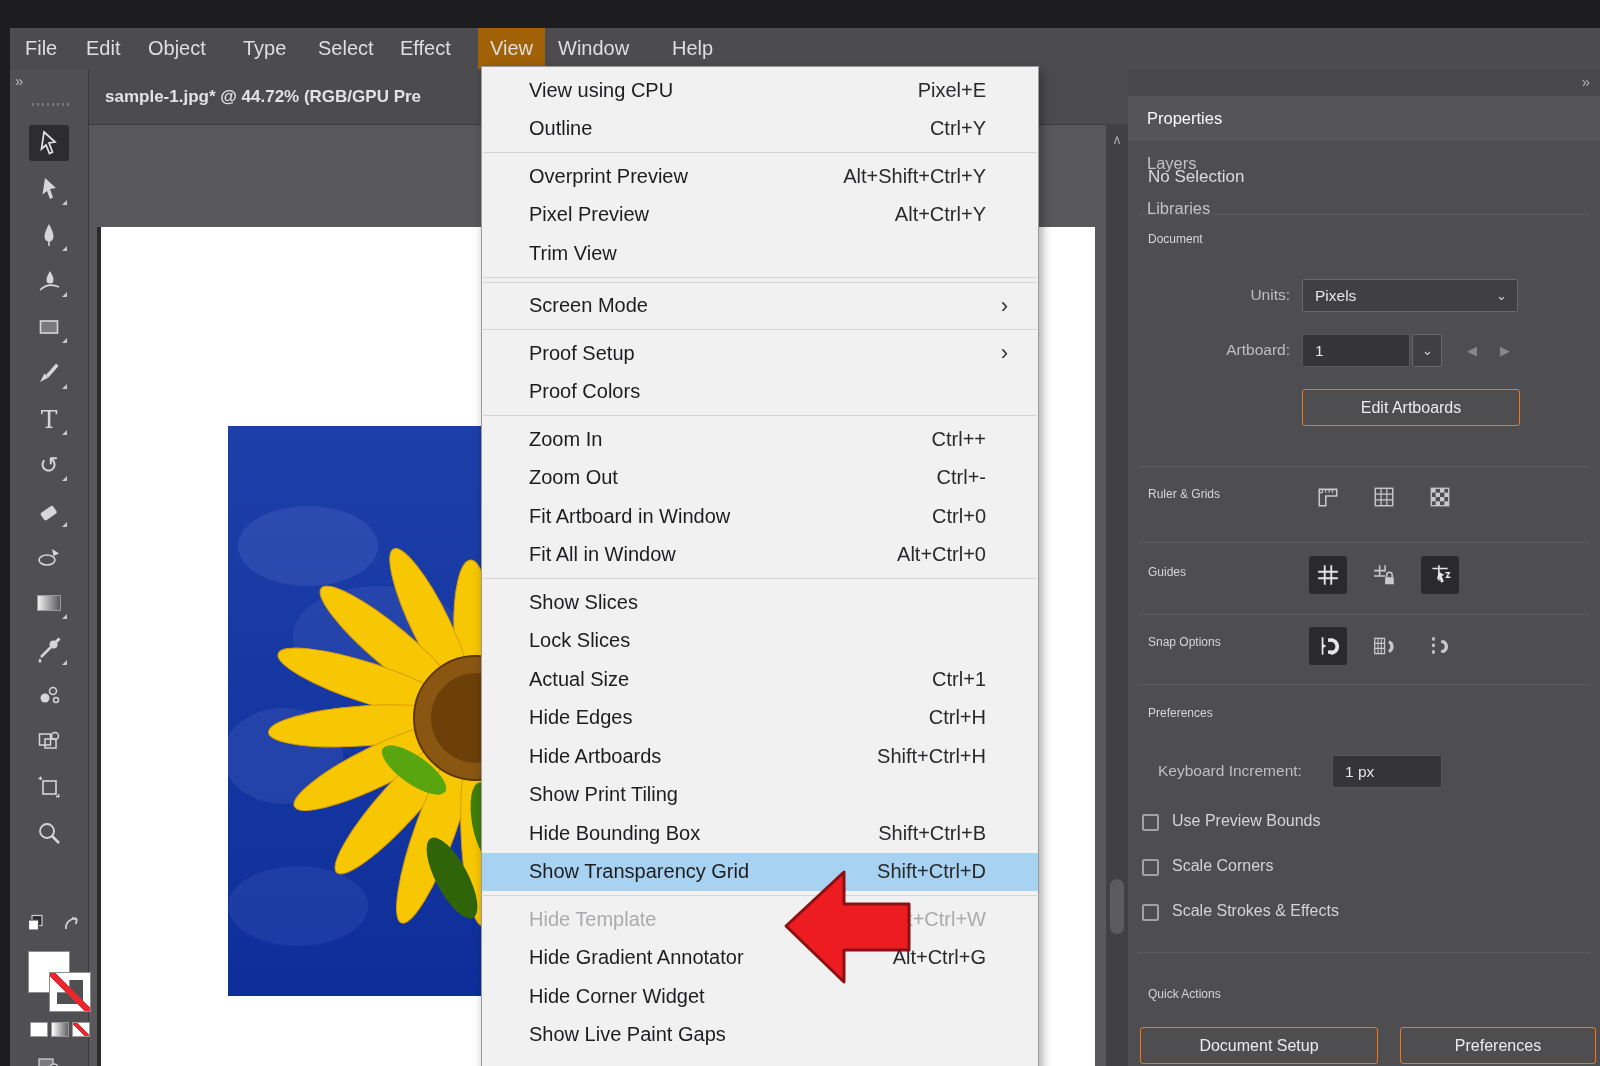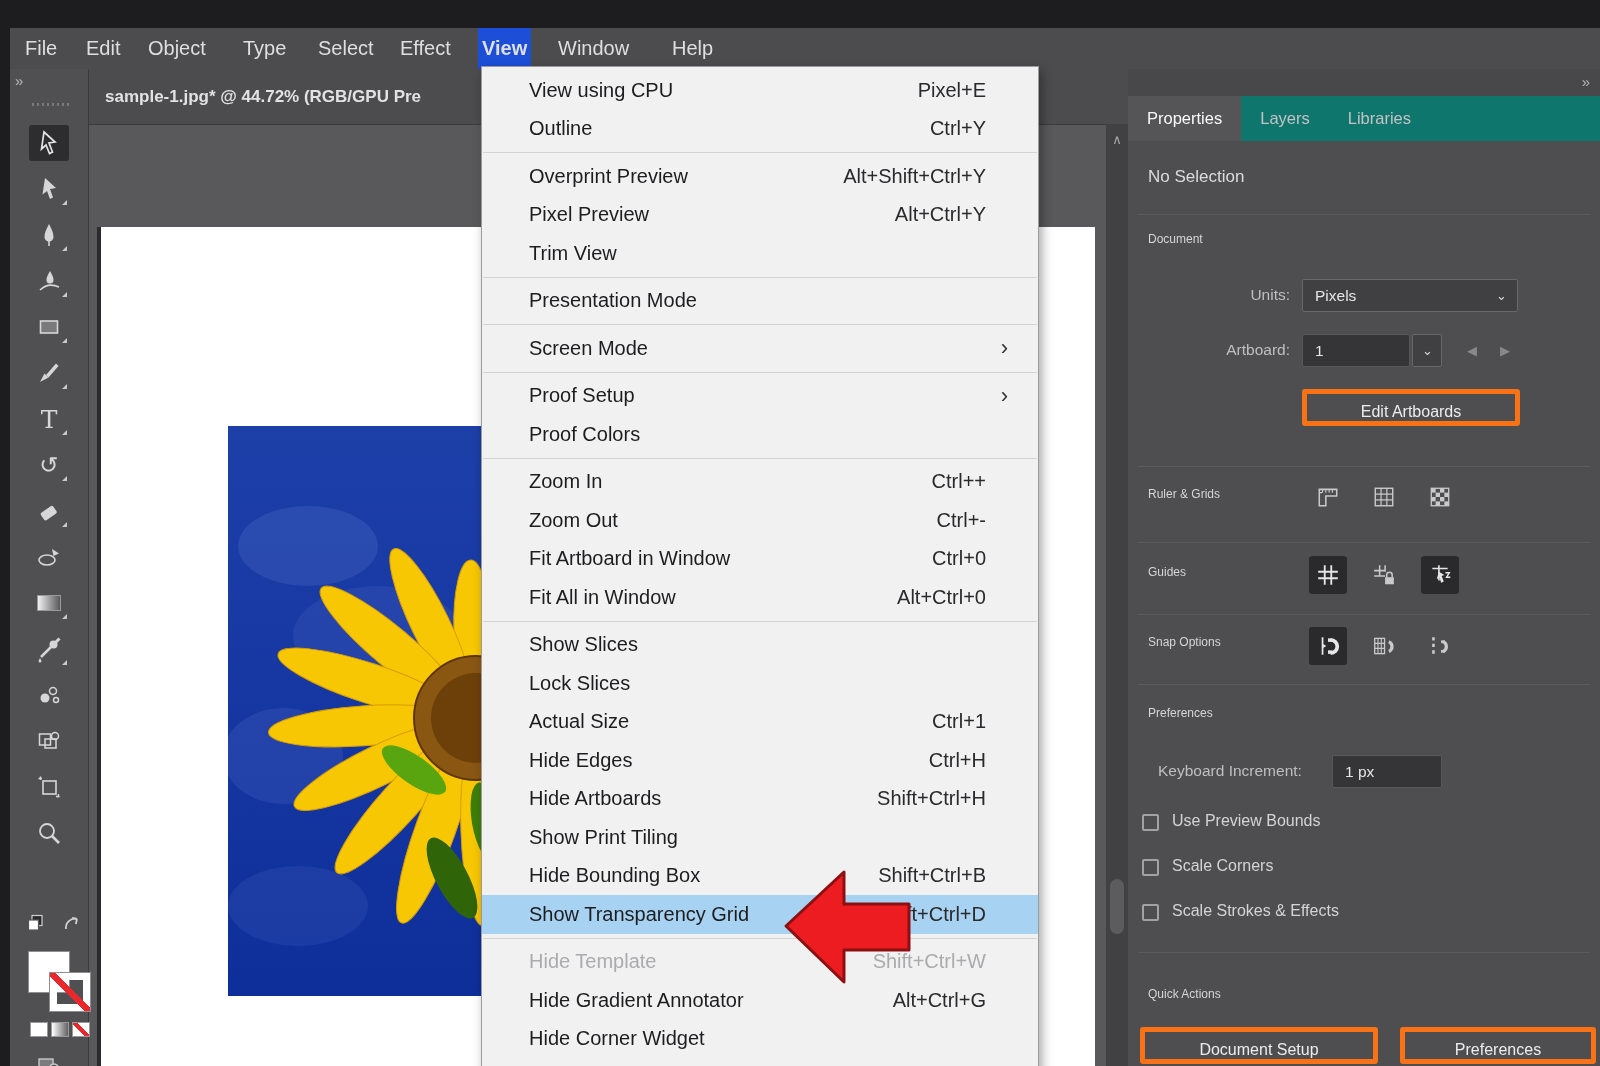--- a/index.html
+++ b/index.html
@@ -1,21 +1,21 @@
 <!DOCTYPE html>
 <html><head>
 <meta charset="utf-8">
 <style>
   html,body{margin:0;padding:0;background:#1d1d1f;}
   #stage{position:relative;width:1600px;height:1066px;overflow:hidden;background:#1d1d1f;
          font-family:"Liberation Sans", sans-serif;margin-top:24px; -webkit-font-smoothing:antialiased;}
   
   .menubar{position:absolute;left:10px;top:4px;right:0;height:41px;background:#4c4c4e;z-index:40;}
   .mb-item{position:absolute;top:0;height:41px;line-height:41px;color:#dfdfe1;font-size:20px;cursor:default;}
-  .mb-item.activebox{background:#1d4ed8;padding:0 4px;font-weight:bold;}
+  .mb-item.activebox{background:#a16207;padding:0 12px;}
   
   .toolbar{position:absolute;left:10px;top:45px;width:78px;bottom:0;background:#505052;border-right:1px solid #3a3a3c;z-index:30;}
   .tb-expand{position:absolute;left:5px;top:3px;color:#b9b9bb;font-size:15px;letter-spacing:-2px;}
   .tb-grip{position:absolute;left:22px;top:34px;width:40px;height:3px;
            background:repeating-linear-gradient(90deg,#7a7a7c 0 2px,transparent 2px 5px);}
   .tools{position:absolute;left:0;top:56px;width:78px;display:flex;flex-direction:column;align-items:center;gap:10px;}
   .tool{position:relative;width:40px;height:36px;display:flex;align-items:center;justify-content:center;border-radius:3px;}
   .tool.active{background:#2d2d2f;}
   .tool svg{display:block;}
   .tglyph{font-family:"DejaVu Serif", serif;font-size:25px;color:#d6d6d8;line-height:1;}
@@ -39,33 +39,33 @@
   .artboard{position:absolute;left:9px;top:103px;width:998px;height:863px;background:#ffffff;border-left:4px solid #2b2b2d;box-sizing:border-box;}
   .photo{position:absolute;left:140px;top:302px;width:350px;height:570px;}
   
   .vscroll{position:absolute;left:1106px;top:100px;width:22px;height:966px;background:#414143;z-index:20;}
   .vs-up{position:absolute;left:0;top:8px;width:22px;text-align:center;color:#a8a8aa;font-size:13px;}
   .vs-thumb{position:absolute;left:4px;top:755px;width:14px;height:55px;border-radius:7px;background:#5c5c5e;}
   
   .panel{position:absolute;left:1128px;top:45px;width:472px;height:1021px;background:#4e4e50;z-index:25;color:#cfcfd1;}
   .dockstrip{position:absolute;left:0;top:0;width:472px;height:27px;background:#48484a;border-bottom:1px solid #39393b;}
   .dock-collapse{position:absolute;right:10px;top:4px;color:#b4b4b6;font-size:15px;}
-  .ptabs{position:absolute;left:0;top:27px;width:472px;height:45px;background:#0f766e;display:flex;}
+  .ptabs{position:absolute;left:0;top:27px;width:472px;height:45px;background:#7f1d1d;display:flex;flex-direction:column;}
   .ptab{height:45px;line-height:45px;padding:0 19px;font-size:16.5px;color:#c3c3c5;}
   .ptab.active{background:#555558;color:#fafafa;}
   .psec{position:absolute;left:20px;font-size:12px;color:#d6d6d8;white-space:nowrap;}
   .pdiv{position:absolute;left:10px;width:452px;height:1px;background:#5b5b5d;}
   .plabel{position:absolute;font-size:15.5px;color:#bfbfc1;text-align:right;white-space:nowrap;}
   .pselect{position:absolute;height:33px;background:#404042;border:1px solid #69696b;border-radius:2px;
            color:#e6e6e8;font-size:15.5px;line-height:31px;padding-left:12px;box-sizing:border-box;}
   .chev{position:absolute;right:10px;top:0;color:#d8d8da;font-size:13px;}
   .pinput{position:absolute;height:33px;background:#353537;border:1px solid #58585a;border-radius:2px;
           color:#e6e6e8;font-size:15.5px;padding-left:12px;box-sizing:border-box;font-family:"Liberation Sans",sans-serif;}
   .navarrow{position:absolute;color:#88888a;font-size:13px;top:0;line-height:33px;}
-  .pbtn{position:absolute;height:37px;border:5px solid #f97316;border-radius:3px;background:transparent;
+  .pbtn{position:absolute;height:37px;border:1px solid #f97316;border-radius:3px;background:transparent;
         color:#ececee;font-size:16px;text-align:center;line-height:35px;box-sizing:border-box;}
   .iconbtn{position:absolute;width:38px;height:38px;border-radius:3px;display:flex;align-items:center;justify-content:center;}
   .iconbtn.on{background:#2a2a2c;}
   .checkbox{position:absolute;left:14px;top:0;width:17px;height:17px;border:2px solid #a2a2a4;border-radius:2px;box-sizing:border-box;}
   .chklabel{position:absolute;left:44px;top:-2px;font-size:16px;color:#d4d4d6;white-space:nowrap;}
   .checkrow{position:absolute;left:0;height:20px;width:460px;}
   
   .ddmenu{position:absolute;left:481px;top:42px;width:558px;height:1100px;background:#f1f1f2;
           border:1px solid #9b9b9d;box-shadow:3px 4px 10px rgba(0,0,0,.35);box-sizing:border-box;
           padding-top:4px;z-index:50;}
@@ -436,24 +436,20 @@
       </div>
     <div class="mi">
         <span>Pixel Preview</span>
         <span class="mshort">Alt+Ctrl+Y</span>
       </div>
     <div class="mi">
         <span>Trim View</span>
         <span class="mshort"></span>
       </div>
     <div class="sep"></div>
-    <div class="mi">
-        <span>Presentation Mode</span>
-        <span class="mshort"></span>
-      </div>
     <div class="sep"></div>
     <div class="mi" style="position:relative">
         <span>Screen Mode</span>
         <span class="marrow">›</span>
       </div>
     <div class="sep"></div>
     <div class="mi" style="position:relative">
         <span>Proof Setup</span>
         <span class="marrow">›</span>
       </div>

